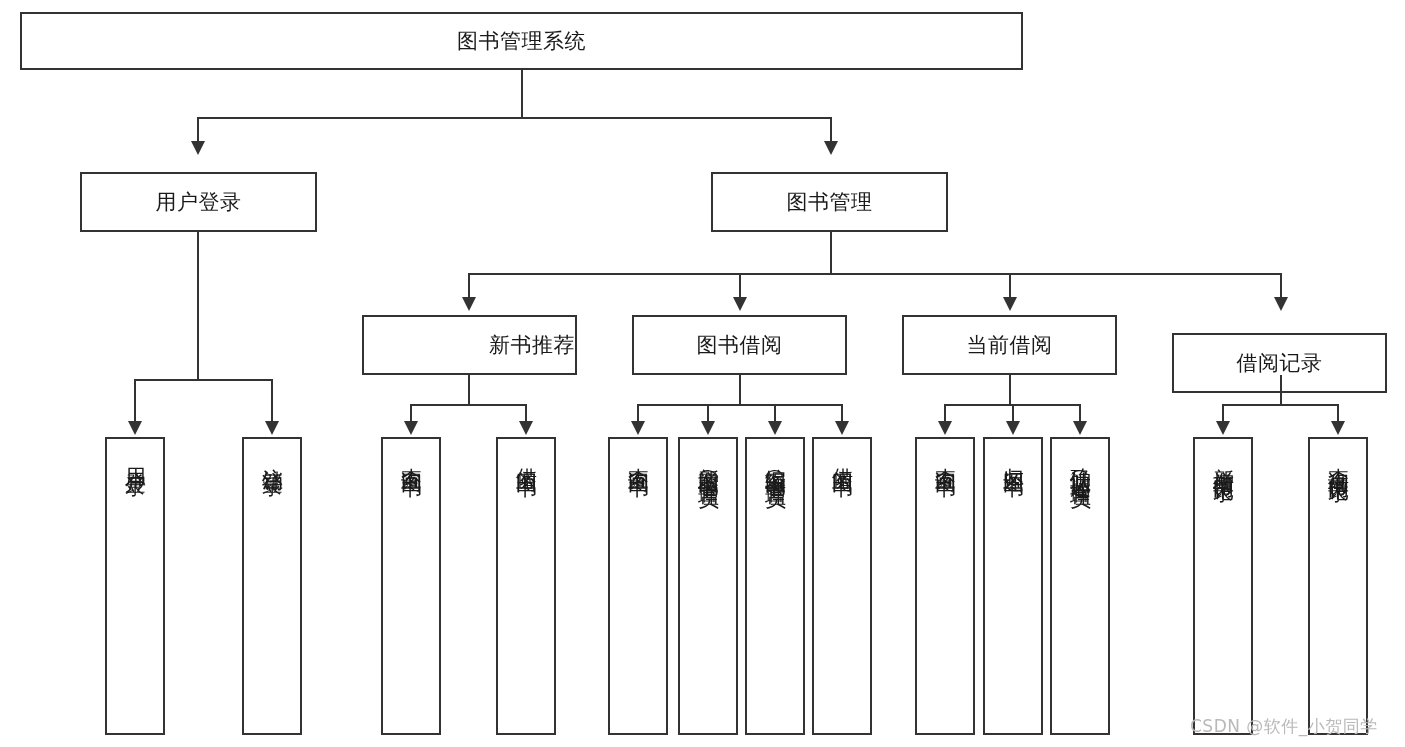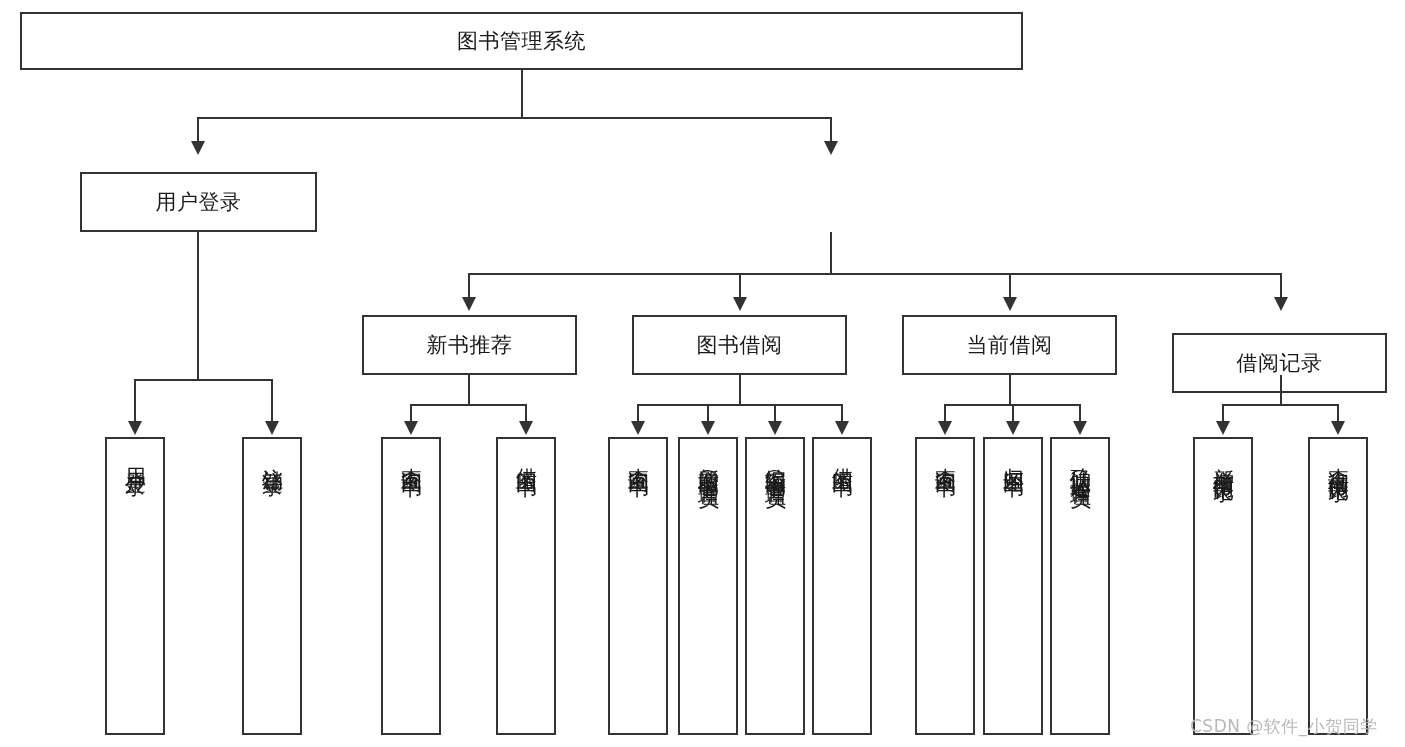--- a/index.html
+++ b/index.html
@@ -85,41 +85,44 @@
 
   <div class="seg v" style="left:521px; top:70px; height:48px;"></div>
   <div class="seg h" style="left:197px; top:117px; width:634px;"></div>
   <div class="seg v" style="left:197px; top:117px; height:26px;"></div>
   <div class="arrow" style="left:191px; top:141px;"></div>
   <div class="seg v" style="left:830px; top:117px; height:26px;"></div>
   <div class="arrow" style="left:824px; top:141px;"></div>
 
   <div class="node h-node" style="left:80px; top:172px; width:237px; height:60px;">
     <span class="label">用户登录</span>
+  </div>
+  <div class="node h-node" style="left:711px; top:172px; width:237px; height:60px;">
+    <span class="label">图书管理</span>
   </div>
 
   <div class="seg v" style="left:197px; top:232px; height:148px;"></div>
   <div class="seg h" style="left:134px; top:379px; width:137px;"></div>
   <div class="seg v" style="left:134px; top:379px; height:44px;"></div>
   <div class="arrow" style="left:128px; top:421px;"></div>
   <div class="seg v" style="left:271px; top:379px; height:44px;"></div>
   <div class="arrow" style="left:265px; top:421px;"></div>
 
   <div class="seg v" style="left:830px; top:232px; height:42px;"></div>
   <div class="seg h" style="left:468px; top:273px; width:814px;"></div>
   <div class="seg v" style="left:468px; top:273px; height:26px;"></div>
   <div class="arrow" style="left:462px; top:297px;"></div>
   <div class="seg v" style="left:739px; top:273px; height:26px;"></div>
   <div class="arrow" style="left:733px; top:297px;"></div>
   <div class="seg v" style="left:1009px; top:273px; height:26px;"></div>
   <div class="arrow" style="left:1003px; top:297px;"></div>
   <div class="seg v" style="left:1280px; top:273px; height:26px;"></div>
   <div class="arrow" style="left:1274px; top:297px;"></div>
 
-  <div class="node h-node" style="left:362px; top:315px; width:215px; height:60px;">
+  <div class="node h-node" style="left:362px; top:315px; width:215px; height:60px;justify-content:flex-end;">
     <span class="label">新书推荐</span>
   </div>
   <div class="node h-node" style="left:902px; top:315px; width:215px; height:60px;">
     <span class="label">当前借阅</span>
   </div>
   <div class="node h-node" style="left:632px; top:315px; width:215px; height:60px;">
     <span class="label">图书借阅</span>
   </div>
   <div class="node h-node" style="left:1172px; top:315px; width:215px; height:60px;margin-top:18px;">
     <span class="label">借阅记录</span>

